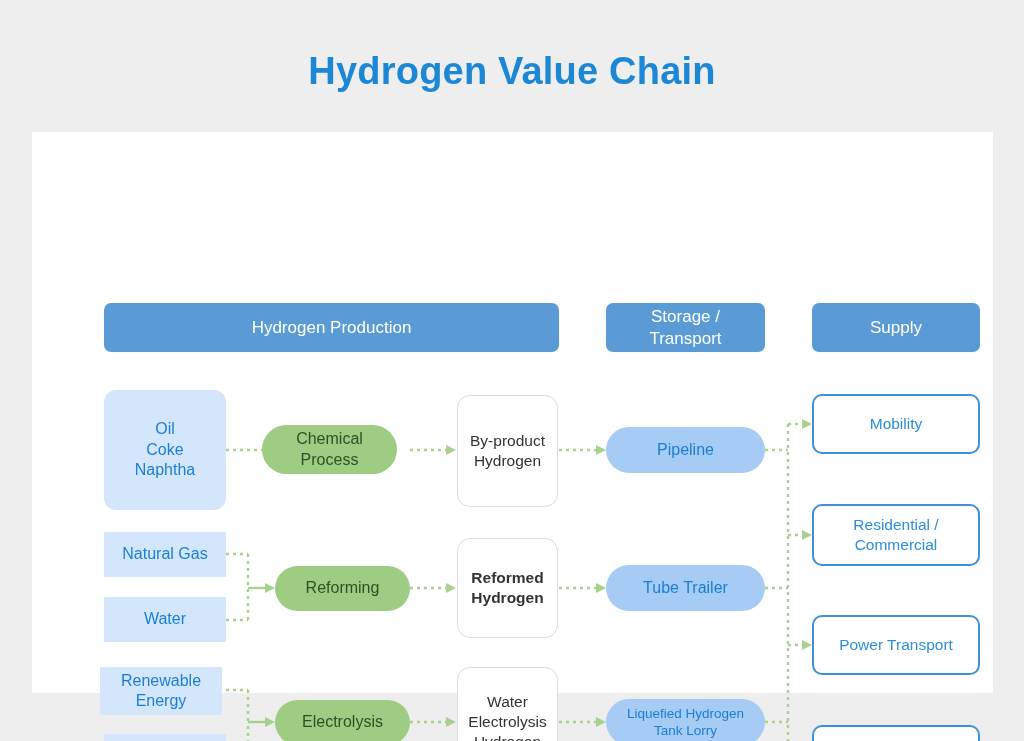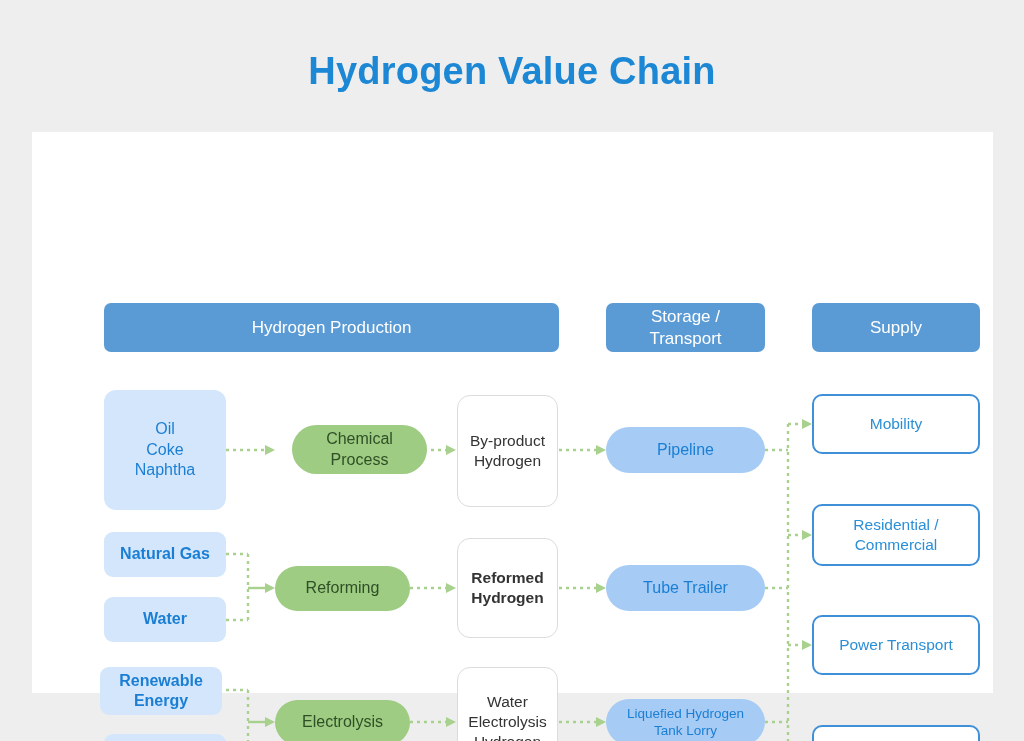--- a/index.html
+++ b/index.html
@@ -65,21 +65,21 @@
     font-size: 17px;
   }
 
   
   .feedstock {
     background: #d4e6fc;
     color: #1a7fd4;
     border-radius: 12px;
     font-size: 16px;
   }
-  .feedstock.small-radius { border-radius: 9px; font-weight: bold; }
+  .feedstock.small-radius { border-radius: 1px; }
 
   
   .process {
     background: #9dcc82;
     color: #2f4f26;
     border-radius: 26px;
     font-size: 16px;
   }
 
   
@@ -214,21 +214,21 @@
 
     <div class="node feedstock small-radius" style="left:72px; top:400px; width:122px; height:45px;">Natural Gas</div>
 
     <div class="node feedstock small-radius" style="left:72px; top:465px; width:122px; height:45px;">Water</div>
 
     <div class="node feedstock small-radius" style="left:68px; top:535px; width:122px; height:48px;">Renewable
 Energy</div>
 
     <div class="node feedstock small-radius" style="left:72px; top:602px; width:122px; height:45px;">Water</div>
 
-    <div class="node process" style="left:260px; top:293px; width:135px; height:49px;">Chemical
+    <div class="node process" style="left:230px; top:293px; width:135px; height:49px;">Chemical
 Process</div>
 
     <div class="node process" style="left:243px; top:434px; width:135px; height:45px;">Reforming</div>
 
     <div class="node process" style="left:243px; top:568px; width:135px; height:45px;">Electrolysis</div>
 
     <div class="node product" style="left:425px; top:263px; width:101px; height:112px;">By-product
 Hydrogen</div>
 
     <div class="node product" style="left:425px; top:406px; width:101px; height:100px;font-weight:bold;">Reformed

